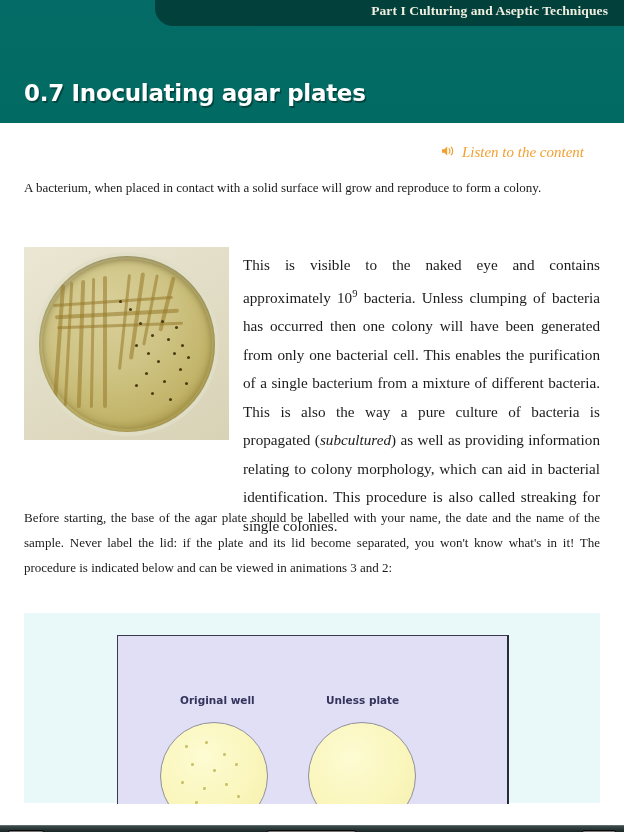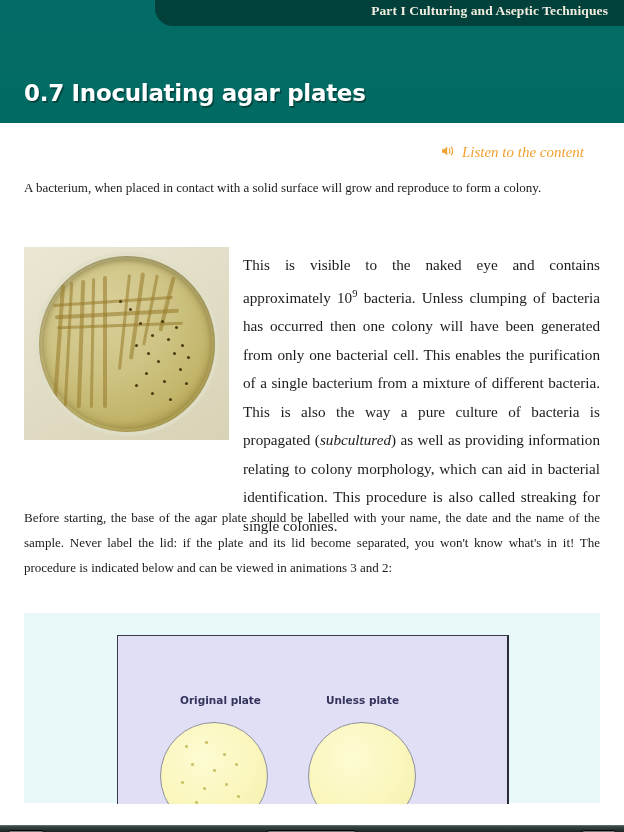--- a/index.html
+++ b/index.html
@@ -314,21 +314,21 @@
   </div>
 
   <div id="para-right">
     <span>This is visible to the naked eye and contains approximately 10</span><sup>9</sup><span> bacteria. Unless clumping of bacteria has occurred then one colony will have been generated from only one bacterial cell. This enables the purification of a single bacterium from a mixture of different bacteria. This is also the way a pure culture of bacteria is propagated (</span><span class="ital">subcultured</span><span>) as well as providing information relating to colony morphology, which can aid in bacterial identification. This procedure is also called streaking for single colonies.</span>
   </div>
 
   <div class="para" id="para-before">Before starting, the base of the agar plate should be labelled with your name, the date and the name of the sample. Never label the lid: if the plate and its lid become separated, you won't know what's in it! The procedure is indicated below and can be viewed in animations 3 and 2:</div>
 
   <div id="video-panel">
     <div id="video-slide">
-      <div class="plate-label" id="label-original">Original plate</div>
+      <div class="plate-label" id="label-original">Original well</div>
       <div class="plate-label" id="label-fresh">Unless plate</div>
       <div class="plate-circle" id="plate-original">
         <div class="dot" style="left:24px;top:22px;"></div>
         <div class="dot" style="left:44px;top:18px;"></div>
         <div class="dot" style="left:62px;top:30px;"></div>
         <div class="dot" style="left:30px;top:40px;"></div>
         <div class="dot" style="left:52px;top:46px;"></div>
         <div class="dot" style="left:74px;top:40px;"></div>
         <div class="dot" style="left:20px;top:58px;"></div>
         <div class="dot" style="left:42px;top:64px;"></div>

